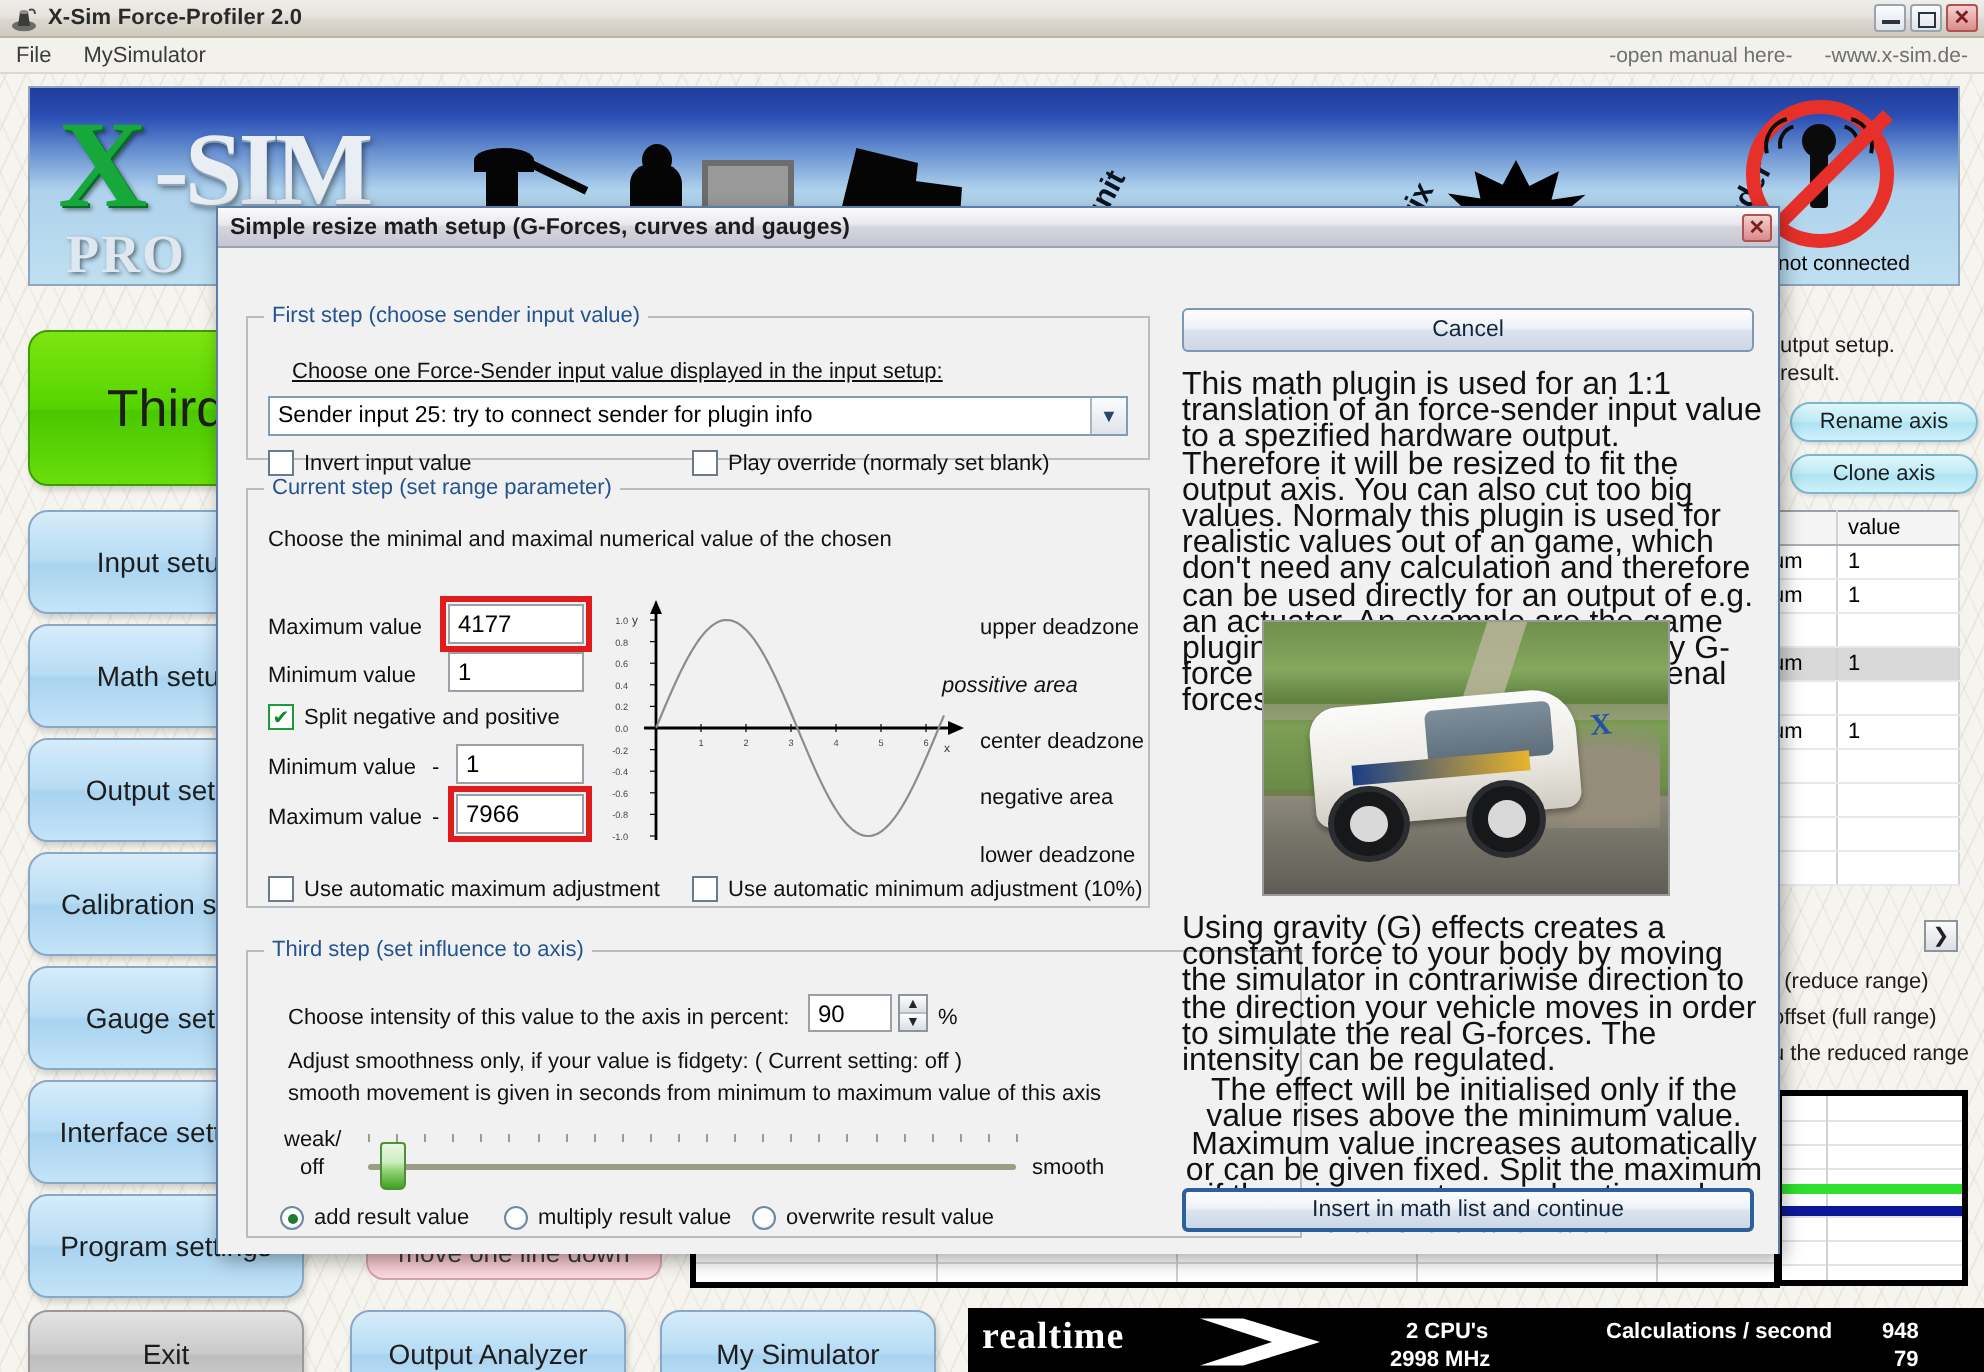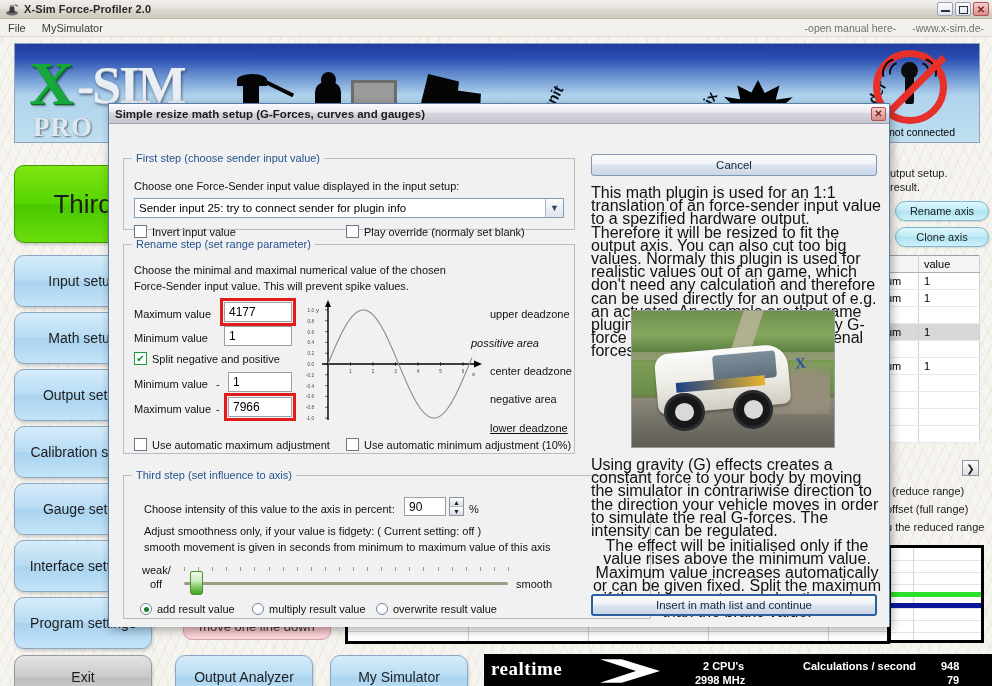--- a/index.html
+++ b/index.html
@@ -566,39 +566,38 @@
   <div id="dialog">
     <div id="dlg-title">
       <span>Simple resize math setup (G-Forces, curves and gauges)</span>
       <div id="dlg-close">✕</div>
     </div>
 
     <div id="dlg-body">
 
       <fieldset class="grp" style="left:14px; top:28px; width:452px; height:78px;">
         <legend>First step (choose sender input value)</legend>
-        <div class="lbl" style="left:10px; top:16px;">Choose one Force-Sender input value displayed in the input setup:</div>
+        <div class="lbl" style="left:22px; top:16px;text-decoration:underline;">Choose one Force-Sender input value displayed in the input setup:</div>
         <div class="combo" style="left:10px; top:34px; width:430px; height:20px;">
           <span>Sender input 25: try to connect sender for plugin info</span>
           <span class="arrow">▼</span>
         </div>
         <div class="cbx" style="left:10px; top:61px;">
           <span class="box"></span>
           <span class="cbl">Invert input value</span>
         </div>
         <div class="cbx" style="left:222px; top:61px;">
           <span class="box"></span>
           <span class="cbl">Play override (normaly set blank)</span>
         </div>
       </fieldset>
 
       <fieldset class="grp" style="left:14px; top:114px; width:452px; height:216px;">
-        <legend>Rename step (set range parameter)</legend>
+        <legend>Current step (set range parameter)</legend>
         <div class="lbl" style="left:10px; top:14px;">Choose the minimal and maximal numerical value of the chosen</div>
-        <div class="lbl" style="left:10px; top:30px;">Force-Sender input value. This will prevent spike values.</div>
 
         <div class="lbl" style="left:10px; top:58px;">Maximum value</div>
         <div class="txtin" style="left:100px; top:52px; width:68px; height:20px;">4177</div>
         <div class="redbox" style="left:96px; top:48px; width:76px; height:28px;"></div>
 
         <div class="lbl" style="left:10px; top:82px;">Minimum value</div>
         <div class="txtin" style="left:100px; top:76px; width:68px; height:20px;">1</div>
 
         <div class="cbx" style="left:10px; top:102px;">
           <span class="box checked">✔</span>
@@ -662,21 +661,21 @@
                 <text x="163" y="75" font-size="4.6" fill="#444" text-anchor="middle" font-family="Liberation Sans, sans-serif">6</text>
                 <line x1="163" x2="163" y1="64" y2="68" stroke="#000" stroke-width=".6"></line>
               </g>
           </svg>
         </div>
 
         <div class="dz-lbl" style="left:366px; top:58px;">upper deadzone</div>
         <div class="dz-lbl" style="left:347px; top:87px;font-style:italic;">possitive area</div>
         <div class="dz-lbl" style="left:366px; top:115px;">center deadzone</div>
         <div class="dz-lbl" style="left:366px; top:143px;">negative area</div>
-        <div class="dz-lbl" style="left:366px; top:172px;text-decoration:underline;">lower deadzone</div>
+        <div class="dz-lbl" style="left:366px; top:172px;">lower deadzone</div>
 
         <div class="cbx" style="left:10px; top:188px;">
           <span class="box"></span>
           <span class="cbl">Use automatic maximum adjustment</span>
         </div>
         <div class="cbx" style="left:222px; top:188px;">
           <span class="box"></span>
           <span class="cbl">Use automatic minimum adjustment (10%)</span>
         </div>
       </fieldset>

